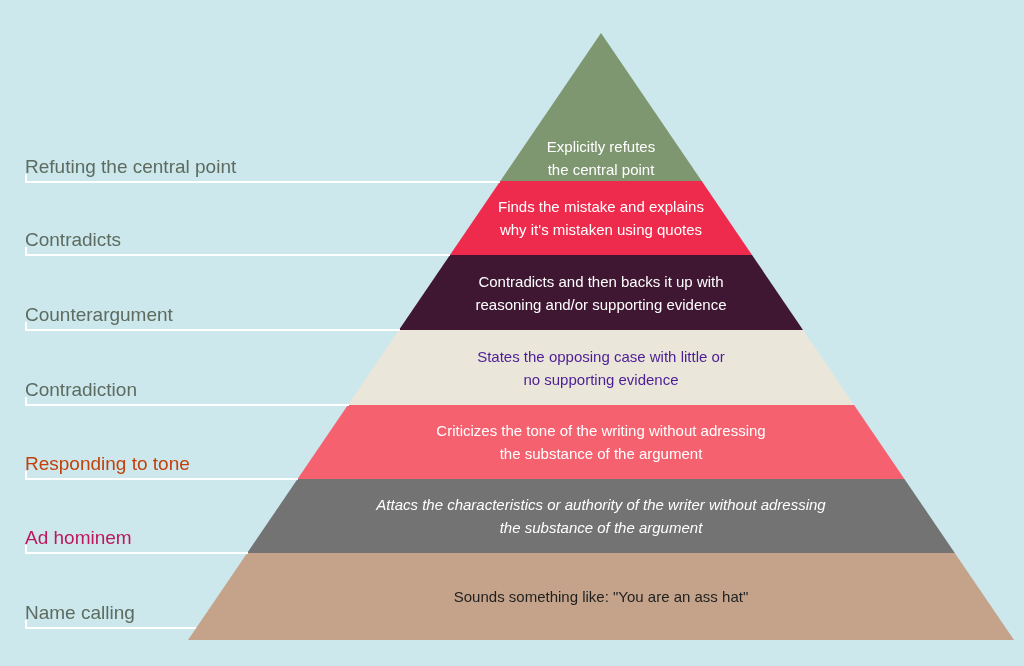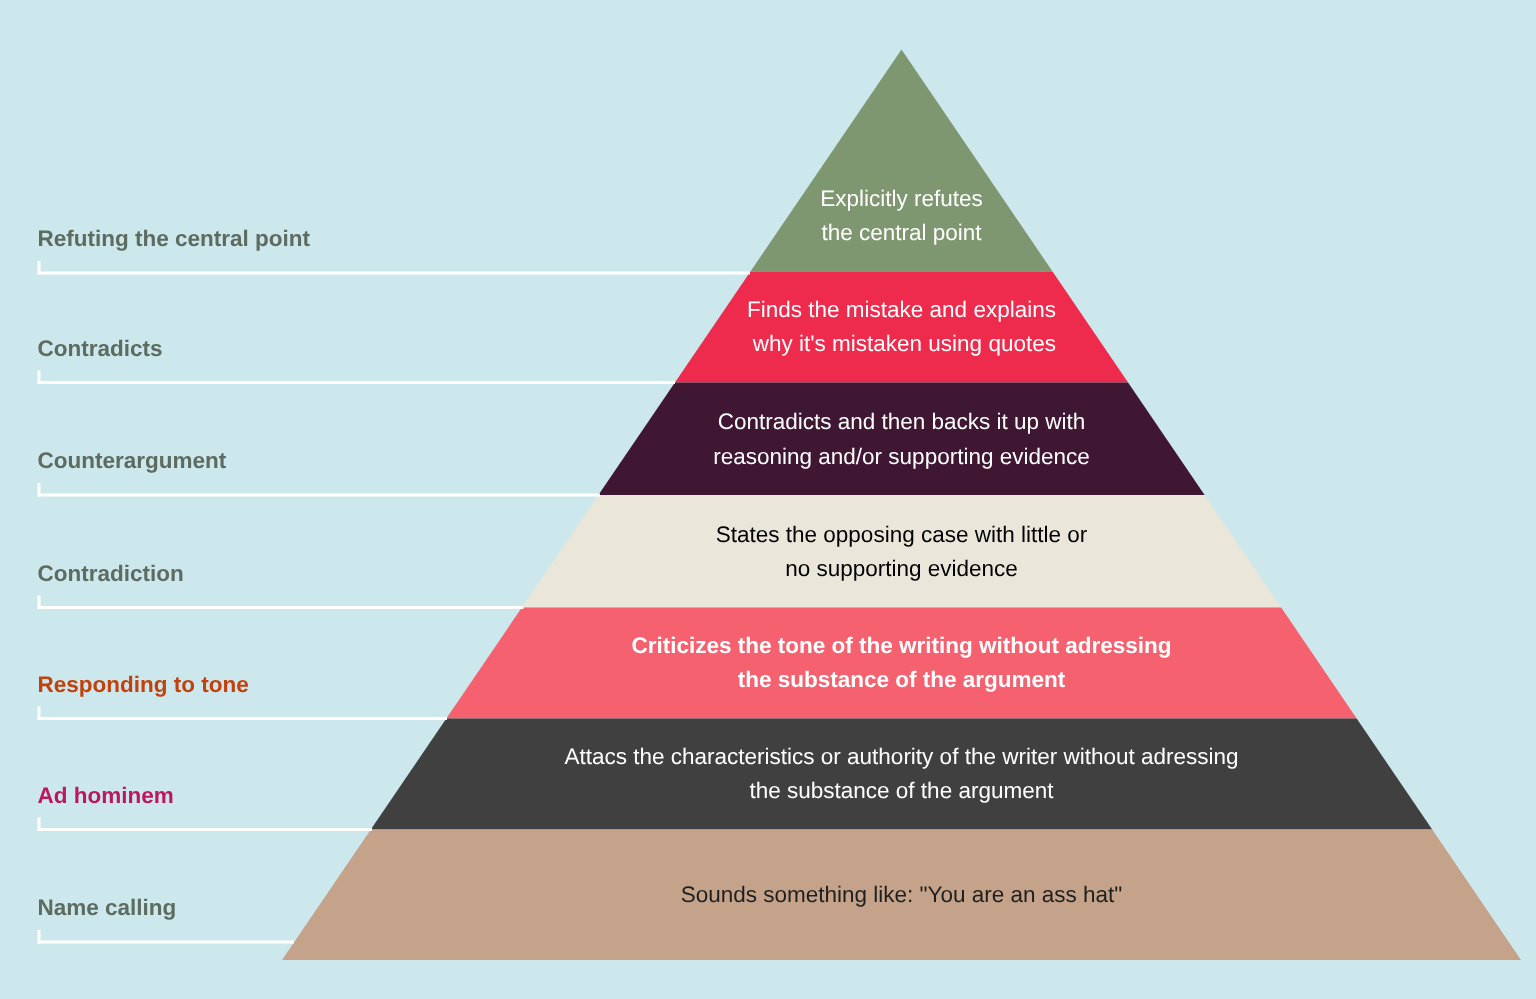--- a/index.html
+++ b/index.html
@@ -31,21 +31,21 @@
     justify-content: center;
     text-align: center;
   }
   .level-text {
     white-space: pre-line;
     font-size: 15px;
     line-height: 23px;
     font-weight: 400;
   }
   .level-0 { height: 148px; align-items: flex-end; }
-  .level-0 .level-text { padding-bottom: 14px; }
+  .level-0 .level-text { }
   .level-1 { height: 74px; }
   .level-2 { height: 75px; }
   .level-3 { height: 75px; }
   .level-4 { height: 74px; }
   .level-5 { height: 74px; }
   .level-6 { height: 87px; }
   
   .label-row {
     position: absolute;
     left: 25px;
@@ -61,53 +61,53 @@
     position: absolute;
     left: 0;
     bottom: 0;
     width: 2px;
     height: 9px;
     background: #ffffff;
   }
   .label-text {
     position: absolute;
     left: 0;
-    bottom: 15px;
+    bottom: 5px;
     white-space: nowrap;
-    font-size: 15px;
-    font-weight: 700;
+    font-size: 19px;
+    font-weight: 400;
   }
 </style>
 </head>
 <body>
 
 <div class="canvas" style="background: rgb(204, 232, 236);">
 
   <div class="pyramid">
     <div class="level level-0" style="background: rgb(127, 151, 112);">
       <div class="level-text" style="color: rgb(255, 255, 255);">Explicitly refutes
 the central point</div>
     </div>
     <div class="level level-1" style="background: rgb(239, 43, 77);">
-      <div class="level-text" style="color: rgb(255, 255, 255); text-align: right;">Finds the mistake and explains
+      <div class="level-text" style="color: rgb(255, 255, 255);">Finds the mistake and explains
 why it's mistaken using quotes</div>
     </div>
     <div class="level level-2" style="background: rgb(63, 23, 51);">
       <div class="level-text" style="color: rgb(255, 255, 255);">Contradicts and then backs it up with
 reasoning and/or supporting evidence</div>
     </div>
     <div class="level level-3" style="background: rgb(234, 230, 218);">
-      <div class="level-text" style="color: #000000; text-align: center;">States the opposing case with little or
+      <div class="level-text" style="color: #4c1d95; text-align: center;">States the opposing case with little or
 no supporting evidence</div>
     </div>
     <div class="level level-4" style="background: rgb(246, 97, 111);">
-      <div class="level-text" style="color: rgb(255, 255, 255); font-weight: bold;">Criticizes the tone of the writing without adressing
+      <div class="level-text" style="color: rgb(255, 255, 255);">Criticizes the tone of the writing without adressing
 the substance of the argument</div>
     </div>
-    <div class="level level-5" style="background: #404040;">
+    <div class="level level-5" style="background: #737373; font-style: italic;">
       <div class="level-text" style="color: rgb(255, 255, 255);">Attacs the characteristics or authority of the writer without adressing
 the substance of the argument</div>
     </div>
     <div class="level level-6" style="background: rgb(196, 163, 138);">
       <div class="level-text" style="color: rgb(31, 31, 31);">Sounds something like: "You are an ass hat"</div>
     </div>
   </div>
 
   <div class="label-row" style="top:181px; width:475px;">
     <span class="label-text" style="color: rgb(93, 107, 96);">Refuting the central point</span>

